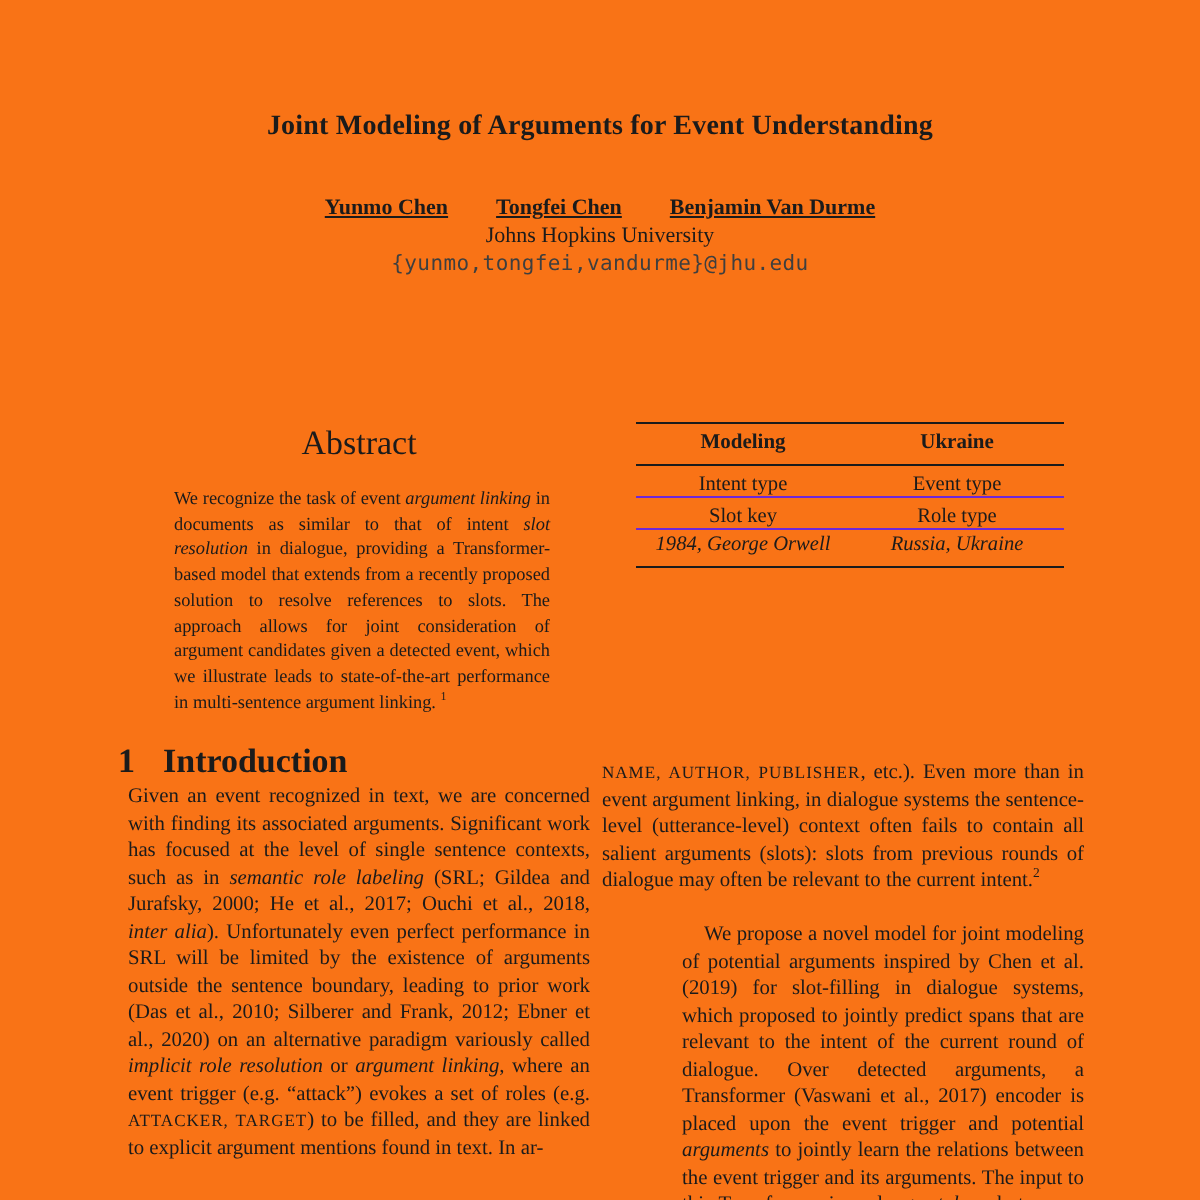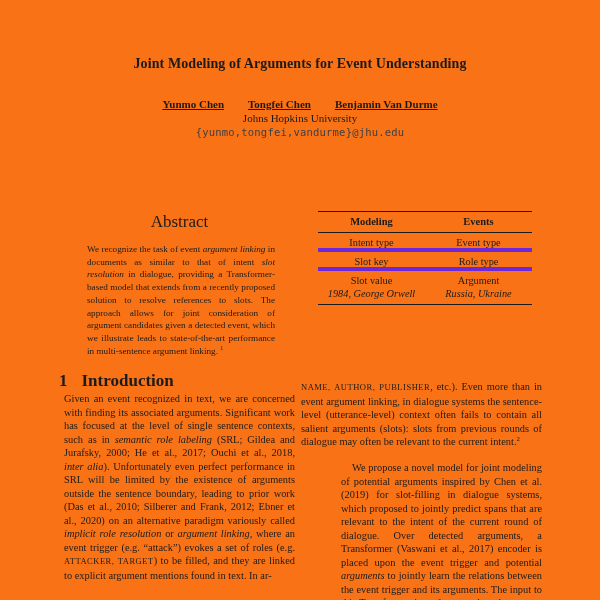--- a/index.html
+++ b/index.html
@@ -35,21 +35,21 @@
 
   
   .table-block { top: 211px; left: 301px; width: 241px; }
   .paper-table {
     border-collapse: collapse;
     width: 214px; margin-left: 17px;
     border-top: 1.5px solid #1b1b1b;
     border-bottom: 1.5px solid #1b1b1b;
   }
   .paper-table thead tr { border-bottom: 1px solid #1b1b1b; }
-  .paper-table tbody { border-bottom: 4px solid #6d28d9; }
+  .paper-table tbody { border-bottom: 1px solid #6d28d9; }
   .paper-table tbody:last-child { border-bottom: none; }
   .paper-table th { font-size: 10.5px; font-weight: bold; text-align: center; padding: 4px 0 5px 0; width: 50%; }
   .paper-table td { text-align: center; }
   .paper-table td.cell-label { font-size: 10.3px; padding: 4px 0 0 0; }
   .paper-table td.cell-value { font-size: 8.3px; letter-spacing: 0.5px; padding: 2px 0 5px 0; }
   .paper-table tbody.italic-values td.cell-value { font-style: italic; font-size: 10.3px; letter-spacing: 0; }
 
   .caption-block { top: 331px; left: 301px; width: 241px; }
   .caption-text { margin: 0; font-size: 9.8px; line-height: 13.2px; text-align: justify; }
 
@@ -87,40 +87,36 @@
 
   <div class="blk intro-block">
     <p class="body-text"><span>Given an event recognized in text, we are concerned with finding its associated arguments. Significant work has focused at the level of single sentence contexts, such as in </span><span class="it">semantic role labeling</span><span> (SRL; Gildea and Jurafsky, 2000; He et al., 2017; Ouchi et al., 2018, </span><span class="it">inter alia</span><span>). Unfortunately even perfect performance in SRL will be limited by the existence of arguments outside the sentence boundary, leading to prior work (Das et al., 2010; Silberer and Frank, 2012; Ebner et al., 2020) on an alternative paradigm variously called </span><span class="it">implicit role resolution</span><span> or </span><span class="it">argument linking</span><span>, where an event trigger (e.g. “attack”) evokes a set of roles (e.g. </span><span class="sc">ATTACKER, TARGET</span><span>) to be filled, and they are linked to explicit argument mentions found in text. In ar-</span></p>
   </div>
 
   <div class="blk table-block">
     <table class="paper-table">
       <thead>
         <tr>
           <th>Modeling</th>
-          <th>Events</th>
+          <th>Ukraine</th>
         </tr>
       </thead>
       <tbody>
         <tr>
           <td class="cell-label">Intent type</td>
           <td class="cell-label">Event type</td>
         </tr>
       </tbody>
       <tbody>
         <tr>
           <td class="cell-label">Slot key</td>
           <td class="cell-label">Role type</td>
         </tr>
       </tbody>
       <tbody class="italic-values">
-        <tr>
-          <td class="cell-label">Slot value</td>
-          <td class="cell-label">Argument</td>
-        </tr>
         <tr>
           <td class="cell-value">1984, George Orwell</td>
           <td class="cell-value">Russia, Ukraine</td>
         </tr>
       </tbody>
     </table>
   </div>
 
 
   <div class="blk rpara1-block">

